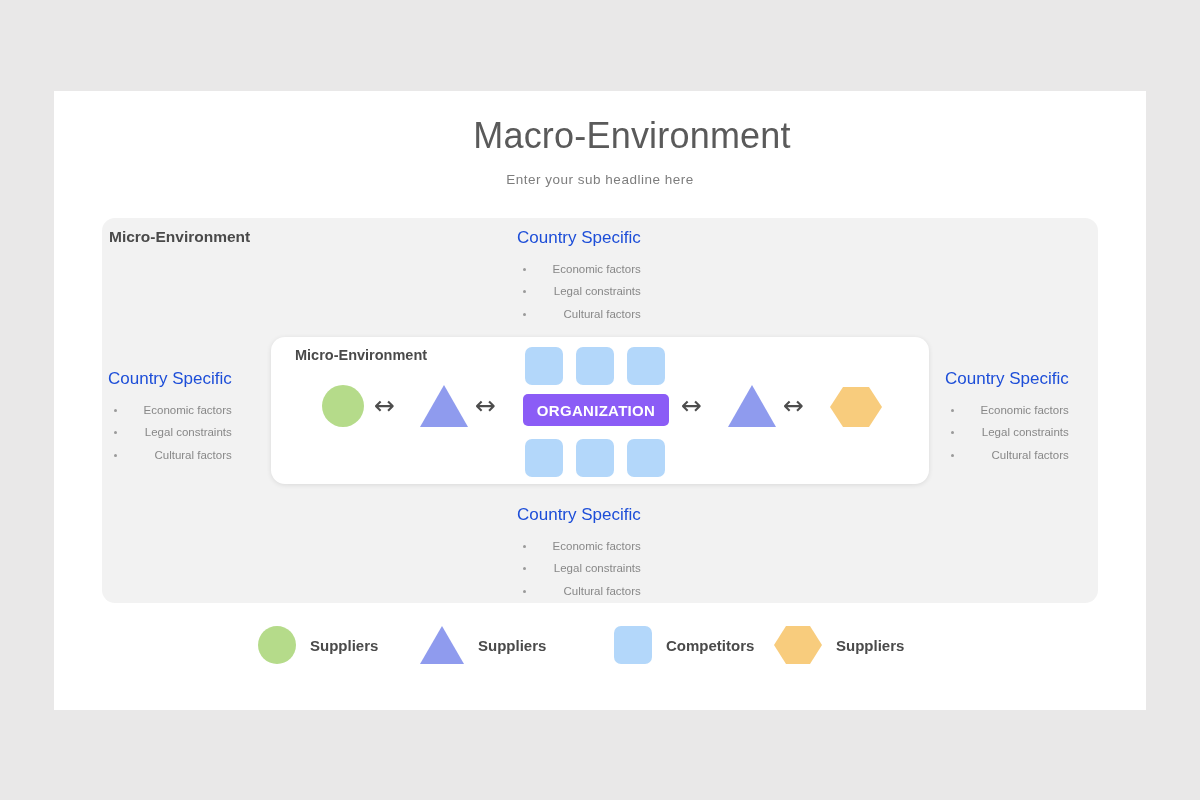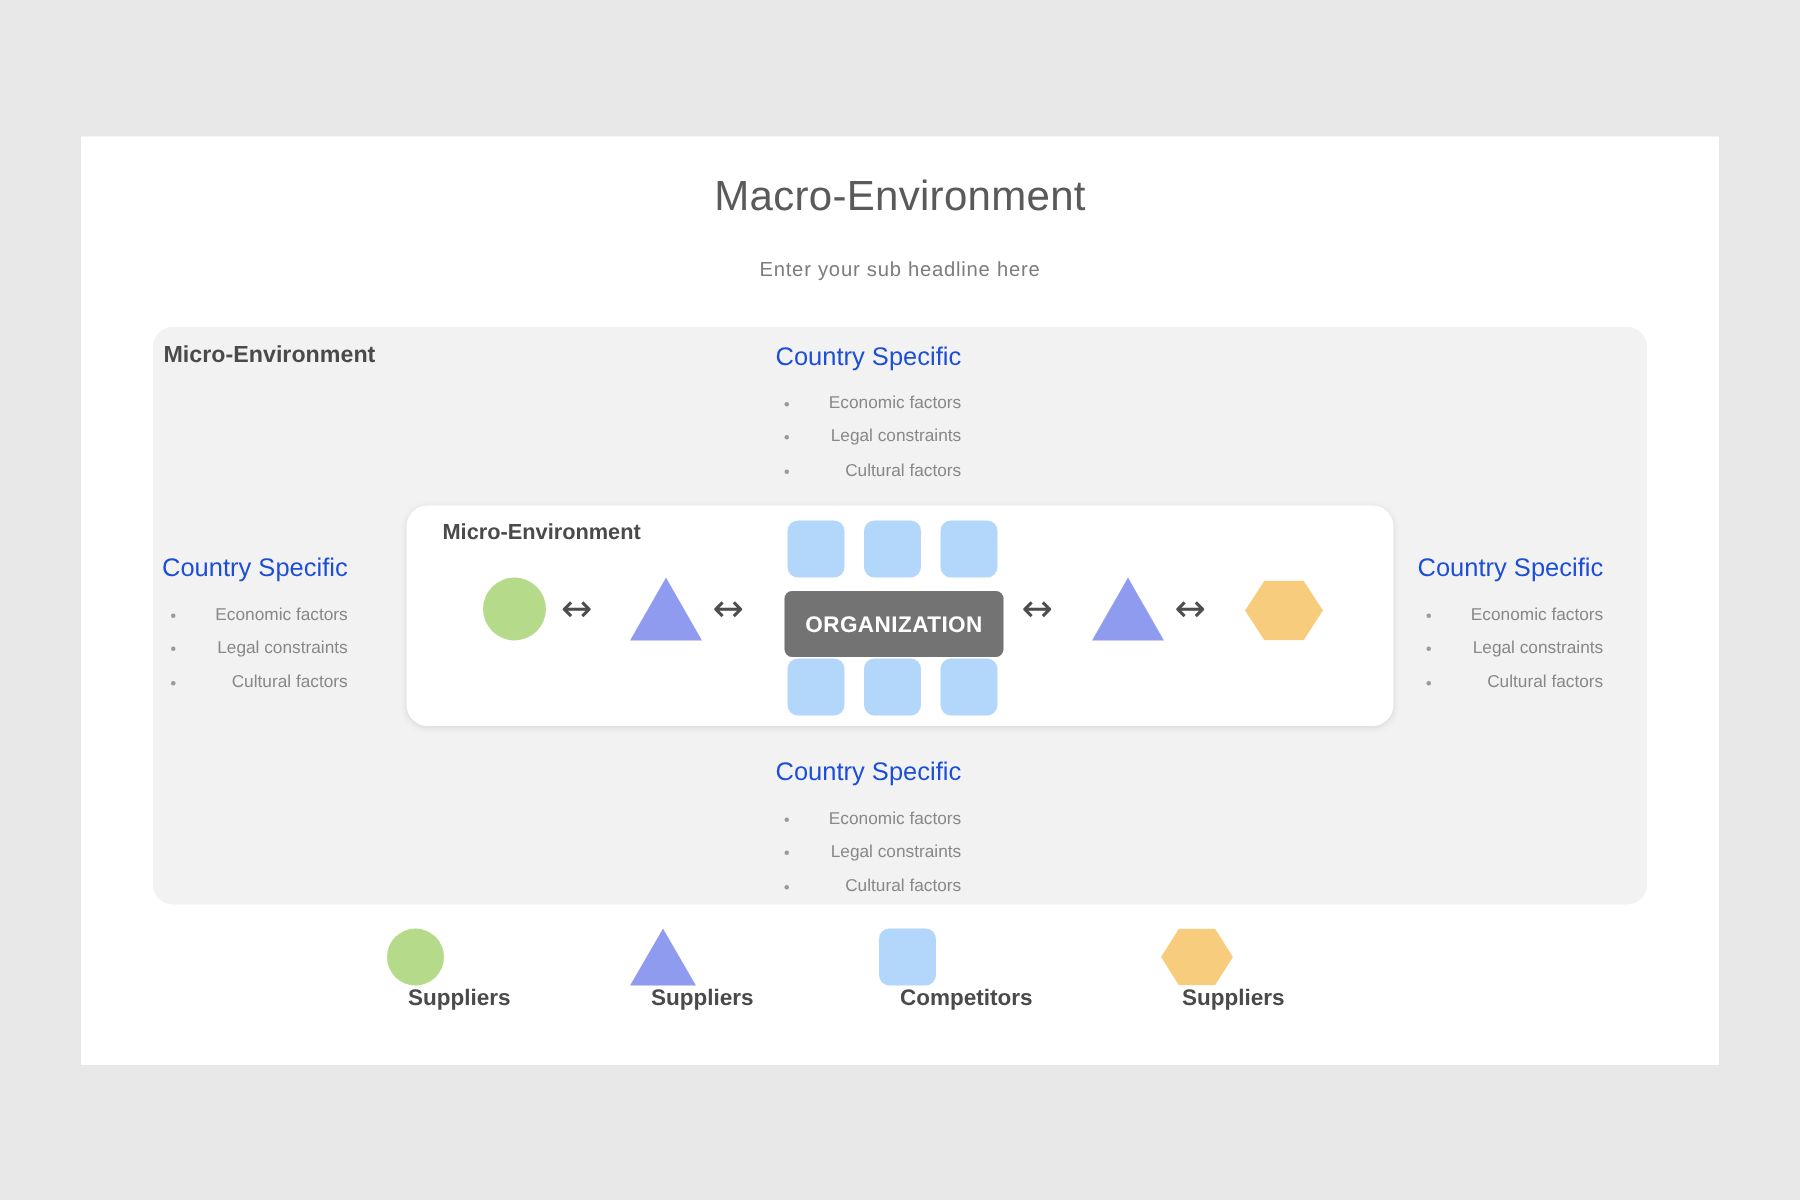--- a/index.html
+++ b/index.html
@@ -23,24 +23,25 @@
     background: #ffffff;
   }
 
   
   .title {
     position: absolute;
     left: 0;
     top: 24px;
     width: 100%;
     text-align: center;
-    font-size: 28px;
+    font-size: 36px;
     font-weight: 400;
     color: #5a5a5a;
     letter-spacing: 0.2px;
+    padding-left: 32px;
   }
   .subtitle {
     position: absolute;
     left: 0;
     top: 81px;
     width: 100%;
     text-align: center;
     font-size: 13.5px;
     font-weight: 400;
     color: #7d7d7d;
@@ -181,45 +182,45 @@
   .sq-r1c3 { left: 573px; top: 256px; }
   .sq-r2c1 { left: 471px; top: 348px; }
   .sq-r2c2 { left: 522px; top: 348px; }
   .sq-r2c3 { left: 573px; top: 348px; }
 
   .org-bar {
     position: absolute;
     left: 469px;
     top: 303px;
     width: 146px;
-    height: 44px;
+    height: 32px;
     border-radius: 5px;
-    background: #737373;
+    background: #8b5cf6;
     color: #ffffff;
     font-size: 15px;
     font-weight: bold;
     letter-spacing: 0.3px;
     display: flex;
     align-items: center;
     justify-content: center;
   }
 
   
   .legend {
     position: absolute;
     left: 0;
     top: 528px;
     width: 100%;
     height: 52px;
   }
   .legend-item {
     position: absolute;
     display: flex;
+    align-items: center;
     height: 52px;
-    flex-direction: column;
   }
   .legend-label {
     font-size: 15px;
     font-weight: bold;
     color: #4a4a4a;
     margin-left: 14px;
     white-space: nowrap;
   }
   .lg-swatch { flex: 0 0 auto; }
   .lg-circle {
@@ -238,21 +239,21 @@
     border-radius: 7px;
     background: #b3d7fa;
   }
   .lg-hex {
     width: 48px; height: 38px;
     background: #f8cc7d;
     clip-path: polygon(25% 0%, 75% 0%, 100% 50%, 75% 100%, 25% 100%, 0% 50%);
   }
   .lg-1 { left: 204px; }
   .lg-2 { left: 366px; }
-  .lg-3 { left: 532px; }
+  .lg-3 { left: 560px; }
   .lg-4 { left: 720px; }
 </style>
 </head>
 <body>
 
 <div class="slide">
 
   <div class="title">Macro-Environment</div>
   <div class="subtitle">Enter your sub headline here</div>
 

